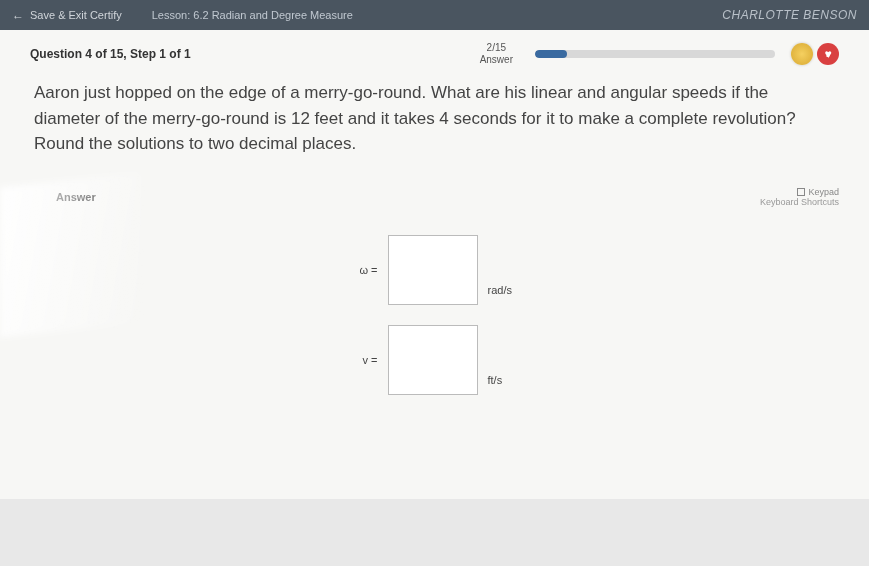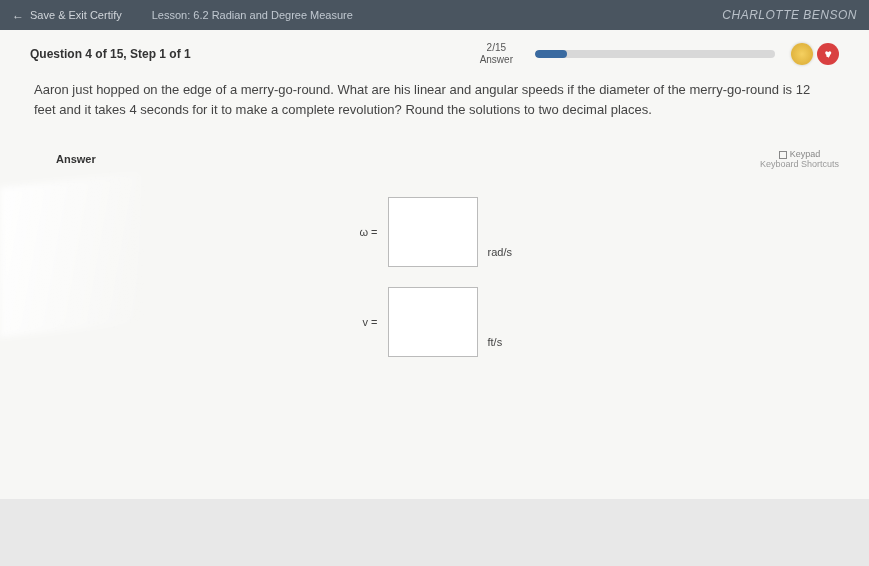--- a/index.html
+++ b/index.html
@@ -20,25 +20,25 @@
   .progress-wrap { display: flex; align-items: center; gap: 22px; margin-right: 12px; }
   .progress-label { font-size: 10px; color: #555; text-align: center; line-height: 1.2; }
   .progress-track { width: 240px; height: 8px; background: #d8d8d8; border-radius: 4px; position: relative; overflow: hidden; }
   .progress-fill { height: 100%; width: 13.3%; background: #3a6aa0; border-radius: 4px; }
   .badge { width: 22px; height: 22px; border-radius: 50%; display: inline-flex; align-items: center; justify-content: center; margin-left: 4px; }
   .badge.gold { background: radial-gradient(circle,#f5d060,#d8a830); box-shadow: 0 0 3px rgba(0,0,0,.2); }
   .badge.heart { background: #d94040; position: relative; }
   .badge.heart::before { content:"♥"; color:#fff; font-size:12px; position:absolute; top:50%; left:50%; transform:translate(-50%,-52%); }
   .badge.heart .num { position:absolute; color:#fff; font-size:7px; font-weight:bold; top:50%; left:50%; transform:translate(-50%,-50%); }
   
-  .problem { font-size: 13px; color: #444; line-height: 1.5; margin: 8px 4px 30px 4px; }
+  .problem { font-size: 17px; color: #444; line-height: 1.5; margin: 8px 4px 30px 4px; }
   
   .answer-hdr { display:flex; align-items:center; margin-bottom: 28px; margin-left: 26px; }
   .answer-hdr .lbl { font-size: 11px; font-weight: bold; color: #333; }
-  .answer-hdr .tools { margin-left:auto; text-align:center; font-size:9px; color:#999; }
+  .answer-hdr .tools { margin-left:auto; text-align:right; font-size:9px; color:#999; }
   .answer-hdr .tools .kp { color:#888; }
   .answer-hdr .tools .sq { display:inline-block; width:8px; height:8px; border:1px solid #888; margin-right:3px; vertical-align:middle; }
   
   .inputs { display:flex; flex-direction:column; align-items:center; gap: 20px; margin-top: 10px; }
   .row { display:flex; align-items:center; gap: 10px; }
   .row .var { font-size: 11px; color:#444; width: 30px; text-align:right; }
   .row input { width: 90px; height: 70px; border: 1px solid #bbb; background:#fff; text-align:center; font-size:13px; }
   .row .unit { font-size: 11px; color:#444; width: 34px; margin-top: 40px; }
   
   .glare { position:absolute; left:0; top:150px; width:140px; height:150px;

